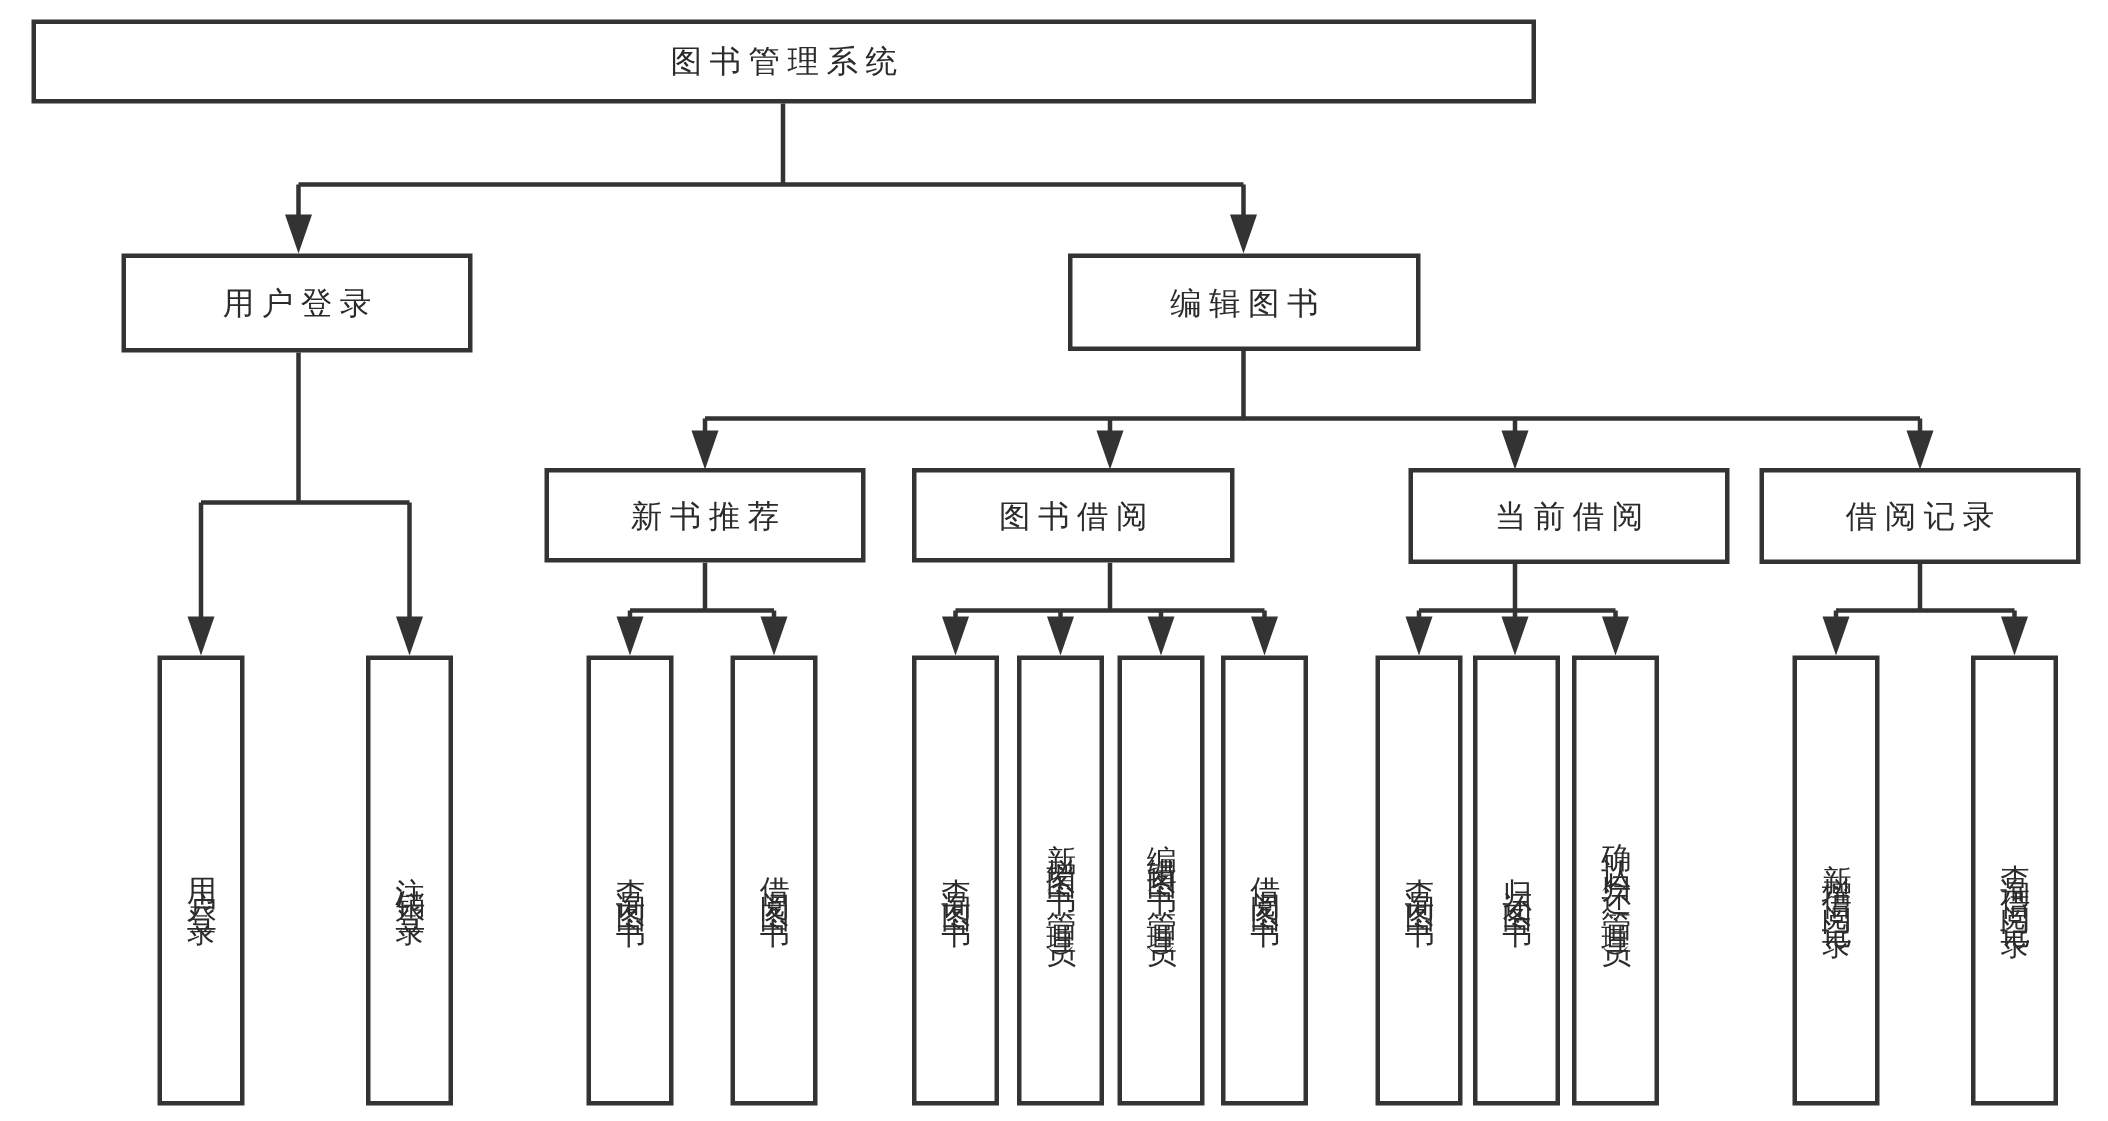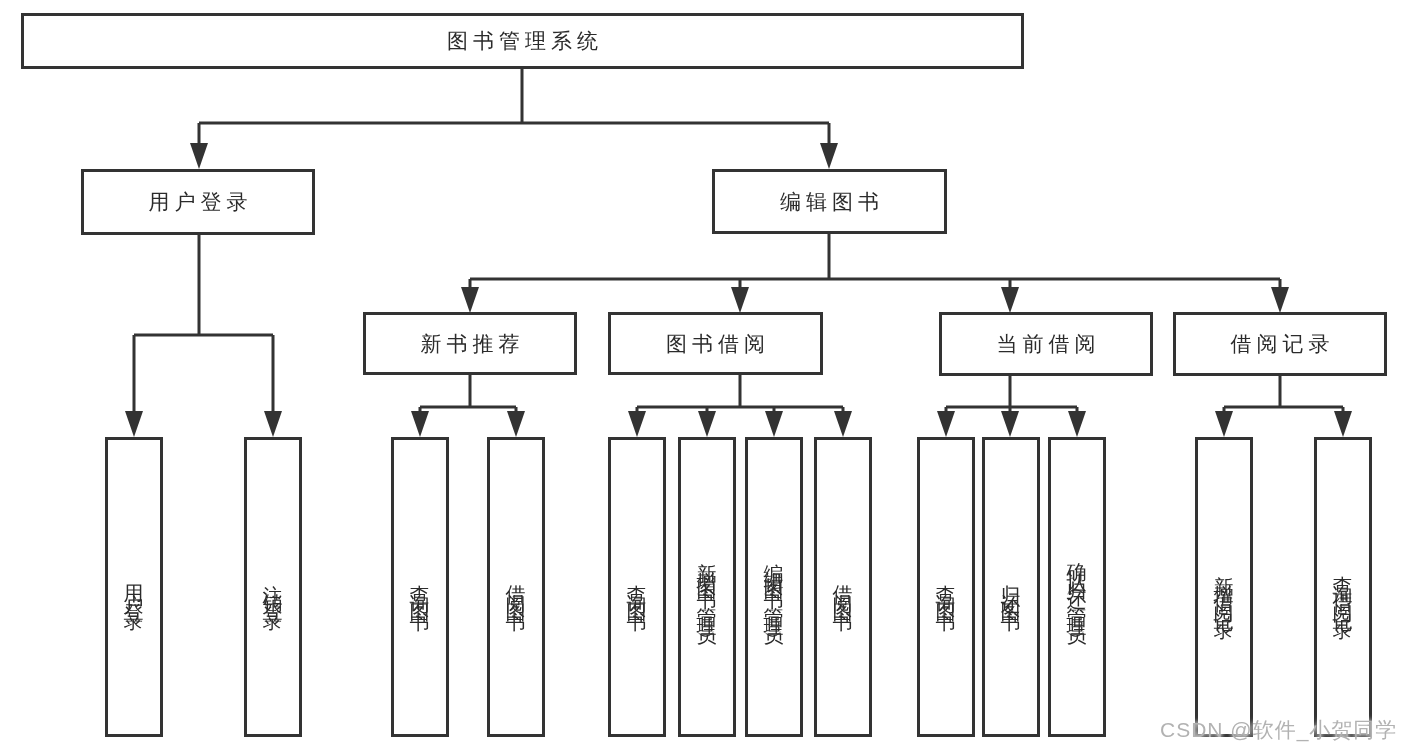--- a/index.html
+++ b/index.html
@@ -152,15 +152,14 @@
   <div class="node leaf" style="left:1048px;">
     <span class="vlabel">确认归还（管理员）</span>
   </div>
   <div class="node leaf" style="left:1195px;">
     <span class="vlabel">新增借阅记录</span>
   </div>
   <div class="node leaf" style="left:1314px;">
     <span class="vlabel">查询借阅记录</span>
   </div>
 
-  <div class="watermark">CSDN @软件_小贺同学</div>
 
 </div>
 
 </body></html>

